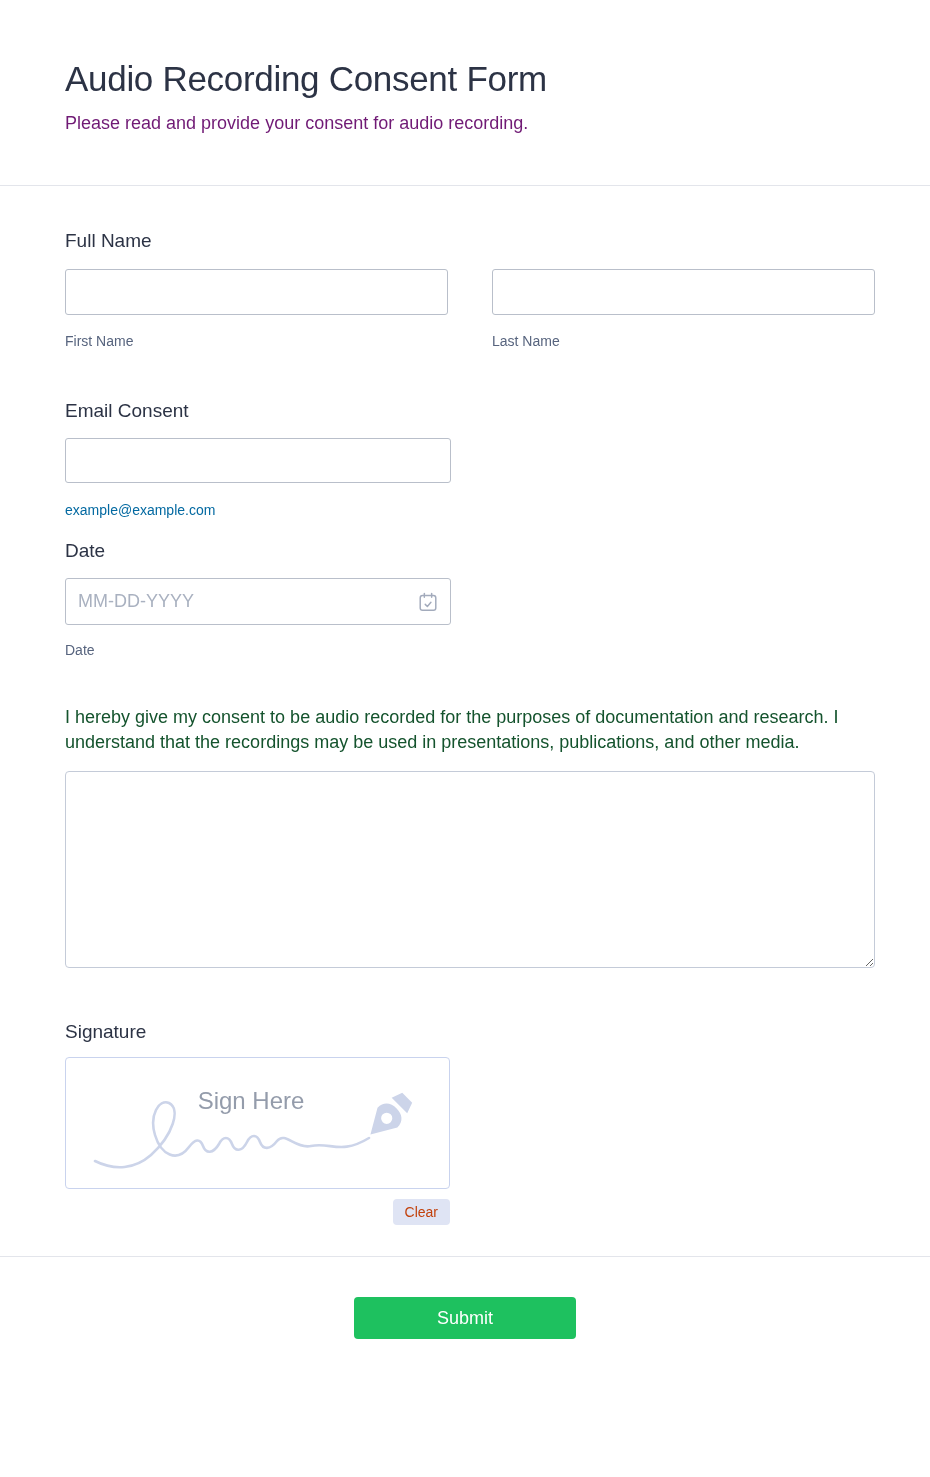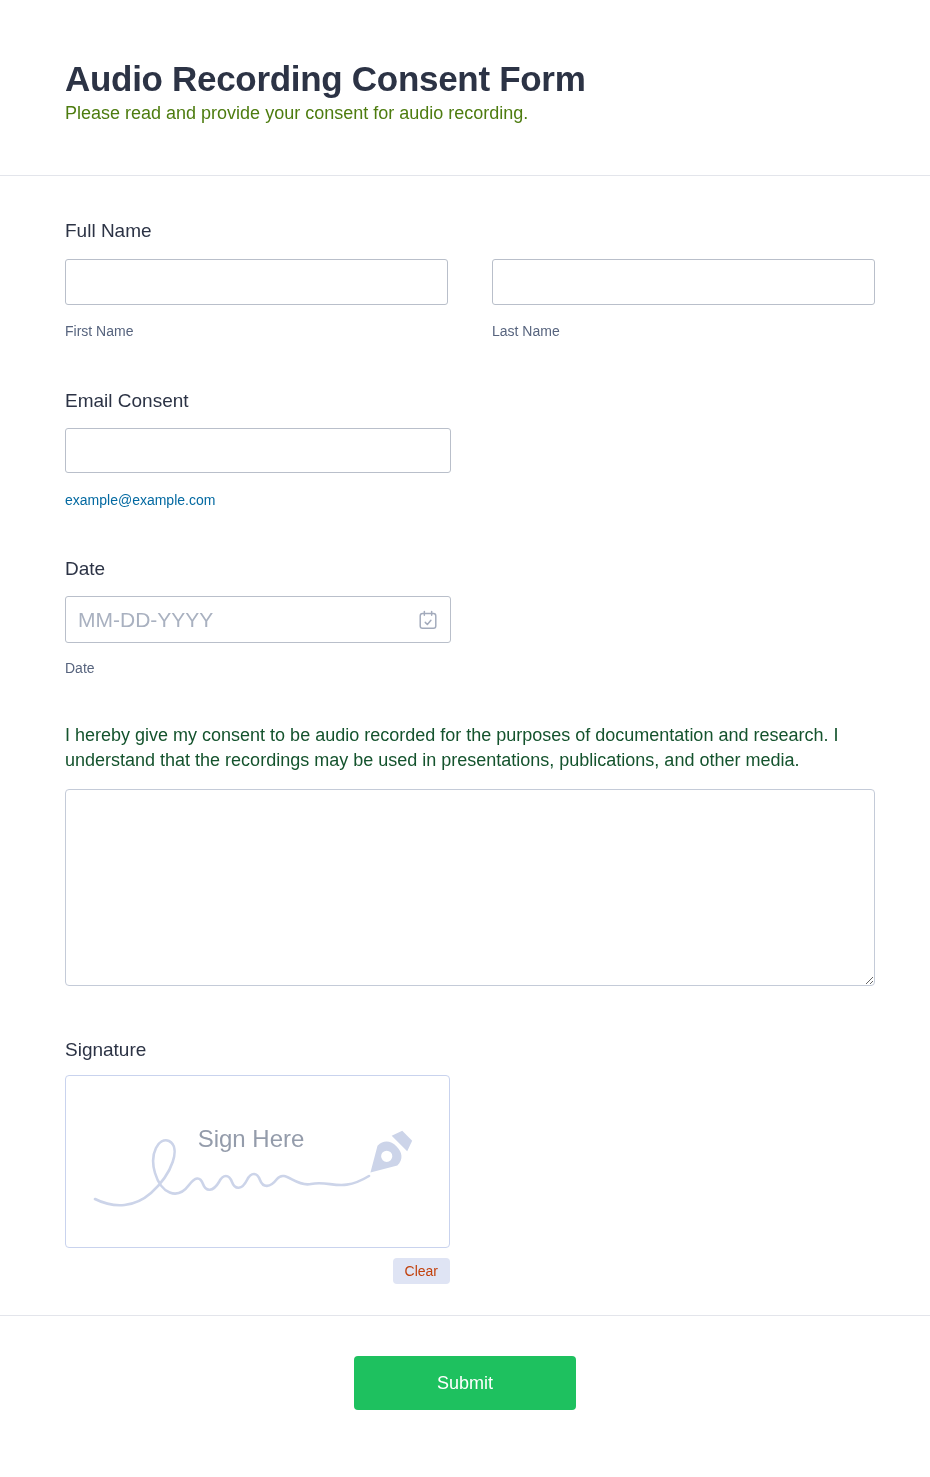--- a/index.html
+++ b/index.html
@@ -12,28 +12,29 @@
     color: #2c3345;
     -webkit-font-smoothing: antialiased;
   }
   .page { width: 930px; background: #fff; }
 
   
   .form-header { padding: 57px 65px 0 65px; }
   .form-title {
     font-size: 35px;
     line-height: 44px;
-    font-weight: 700;
+    font-weight: 400;
     color: #2c3345;
     letter-spacing: -0.3px;
   }
   .form-subtitle {
+    margin-top: 10px;
     font-size: 18px;
     line-height: 24px;
-    color: #4d7c0f;
+    color: #701a75;
   }
   .divider {
     margin-top: 50px;
     height: 0;
     border-top: 1px solid #e3e5eb;
     width: 100%;
   }
 
   
   .form-body { padding: 0 55px 0 65px; }
@@ -64,23 +65,23 @@
   .field-fullname { margin-top: 42px; }
   .name-row { display: flex; gap: 44px; margin-top: 16px; }
   .name-col { flex: 1; }
   .name-col input { height: 46px; }
   .name-col .sublabel { margin-top: 18px; }
 
   .field-email { margin-top: 48px; }
   .field-email input { width: 386px; height: 45px; margin-top: 15px; display: block; }
   .field-email .hint { margin-top: 19px; font-size: 14px; line-height: 17px; color: #0369a1; }
 
-  .field-date { margin-top: 47px; }
+  .field-date { margin-top: 19px; }
   .date-wrap { position: relative; width: 386px; margin-top: 15px; }
-  .date-wrap input { height: 47px; font-size: 21px; padding-right: 44px; }
+  .date-wrap input { height: 47px; font-size: 18px; padding-right: 44px; }
   .calendar-icon {
     position: absolute;
     right: 12px;
     top: 50%;
     transform: translateY(-50%);
     width: 22px;
     height: 22px;
     color: #a3abbc;
     cursor: pointer;
   }
@@ -106,21 +107,21 @@
     font-family: "Liberation Sans", sans-serif;
     font-size: 16px;
     color: #2c3345;
     padding: 10px 12px;
   }
 
   .field-signature { margin-top: 51px; }
   .signature-pad {
     margin-top: 13px;
     width: 385px;
-    height: 173px;
+    height: 132px;
     border: 1px solid #c9d3ee;
     border-radius: 4px;
     background: #fff;
     display: flex;
     align-items: center;
     justify-content: center;
     cursor: crosshair;
     overflow: hidden;
   }
   .signature-pad svg { display: block; }
@@ -140,21 +141,21 @@
     line-height: 16px;
     padding: 5px 12px;
     border-radius: 4px;
     cursor: pointer;
   }
 
   .footer-divider { margin-top: 31px; }
   .submit-row { padding: 40px 0 53px 0; text-align: center; }
   .submit-button {
     width: 222px;
-    height: 54px;
+    height: 42px;
     border: none;
     border-radius: 4px;
     background: #1ec15f;
     color: #ffffff;
     font-family: "Liberation Sans", sans-serif;
     font-size: 18px;
     font-weight: 500;
     cursor: pointer;
   }
 </style>

